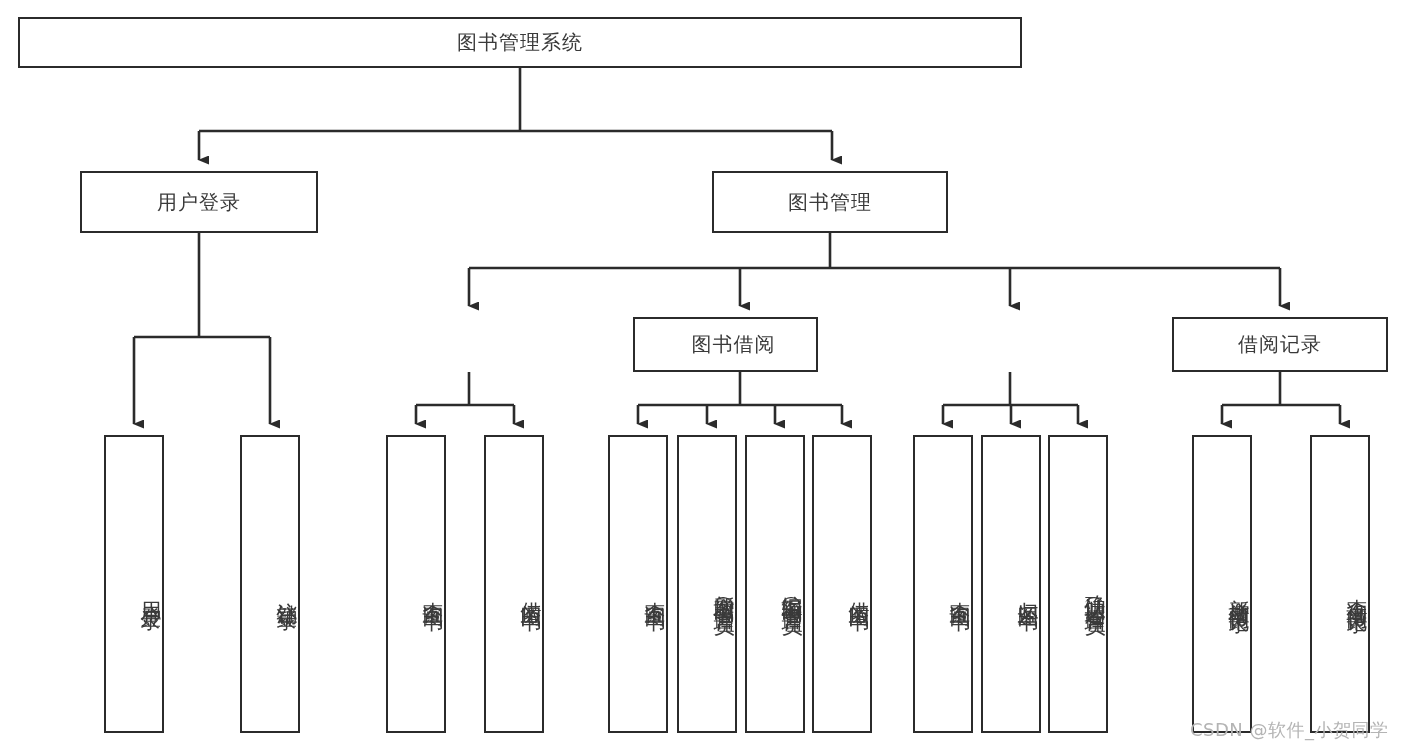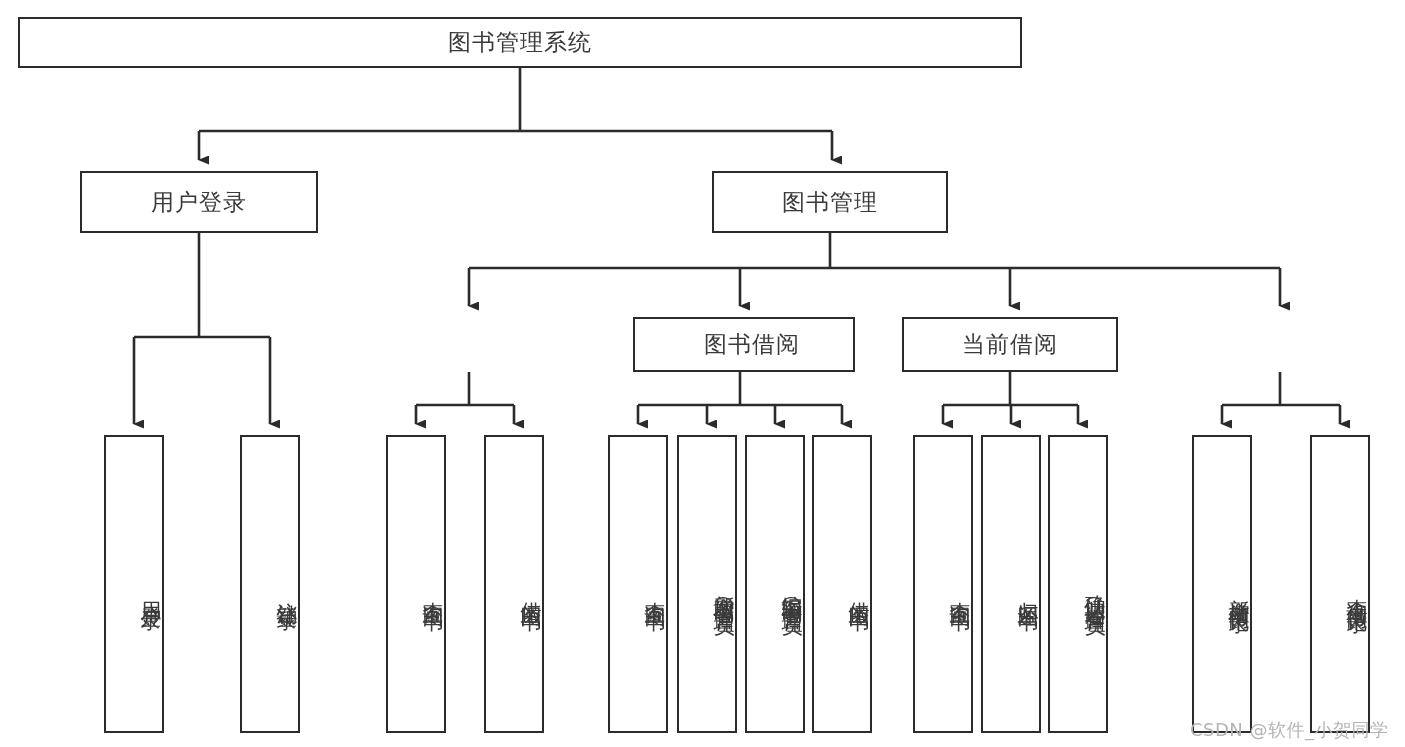--- a/index.html
+++ b/index.html
@@ -29,21 +29,21 @@
     box-sizing: border-box;
     border: 2px solid #2b2b2b;
     background: #ffffff;
     display: flex;
     align-items: center;
     justify-content: center;
     color: #3a3a3a;
     text-align: center;
   }
   .node.horizontal {
-    font-size: 23px;
+    font-size: 20px;
     letter-spacing: 1px;
   }
   .node.vertical {
     writing-mode: vertical-rl;
     text-orientation: upright;
     font-size: 21px;
     letter-spacing: 3px;
     padding-top: 14px;
     align-items: flex-start;
     justify-content: center;
@@ -121,25 +121,25 @@
     <span class="label">图书管理系统</span>
   </div>
 
   <div class="node horizontal" style="left:80px; top:171px; width:238px; height:62px;">
     <span class="label">用户登录</span>
   </div>
   <div class="node horizontal" style="left:712px; top:171px; width:236px; height:62px;">
     <span class="label">图书管理</span>
   </div>
 
-  <div class="node horizontal" style="left:633px; top:317px; width:222px; height:55px;padding-left:16px;">
+  <div class="node horizontal" style="left:633px; top:317px; width:185px; height:55px;padding-left:16px;">
     <span class="label">图书借阅</span>
   </div>
-  <div class="node horizontal" style="left:902px; top:317px; width:216px; height:55px;">
-    <span class="label">当前借阅</span>
+  <div class="node horizontal" style="left:1172px; top:317px; width:216px; height:55px;">
+    <span class="label">借阅记录</span>
   </div>
 
   <div class="node vertical" style="left:104px; top:435px; width:60px; height:298px;">
     <span class="label">用户登录</span>
   </div>
   <div class="node vertical" style="left:240px; top:435px; width:60px; height:298px;">
     <span class="label">注销登录</span>
   </div>
   <div class="node vertical" style="left:386px; top:435px; width:60px; height:298px;">
     <span class="label">查询图书</span>

